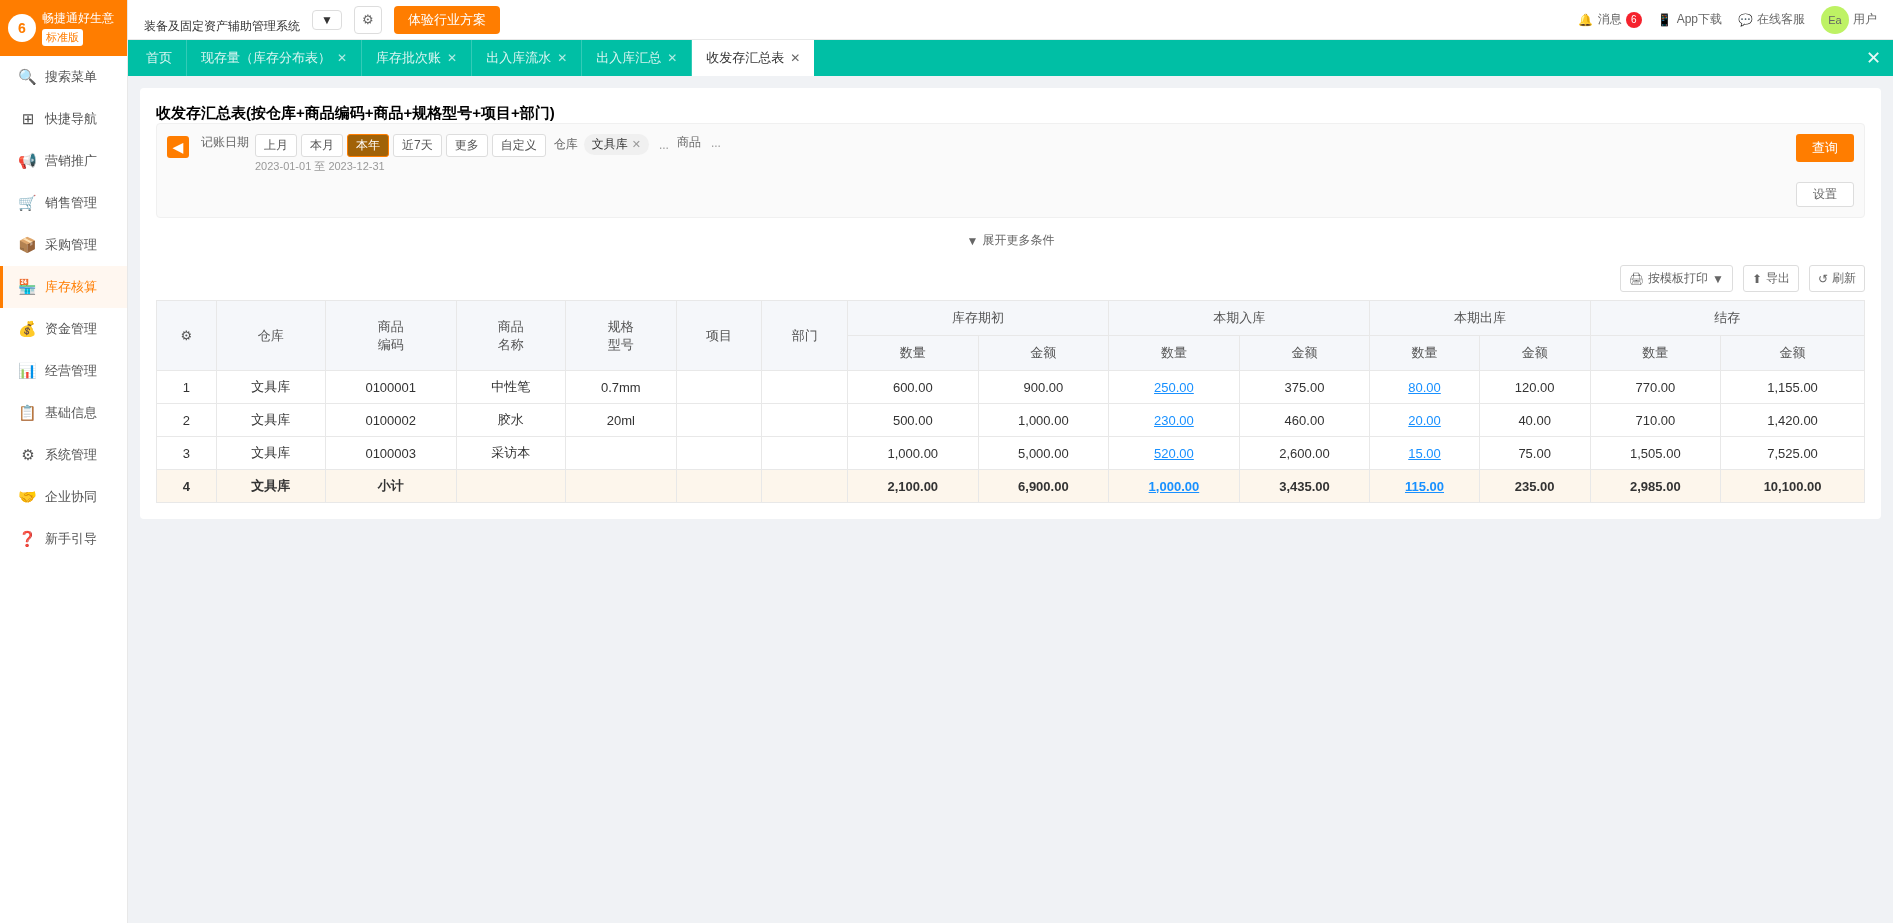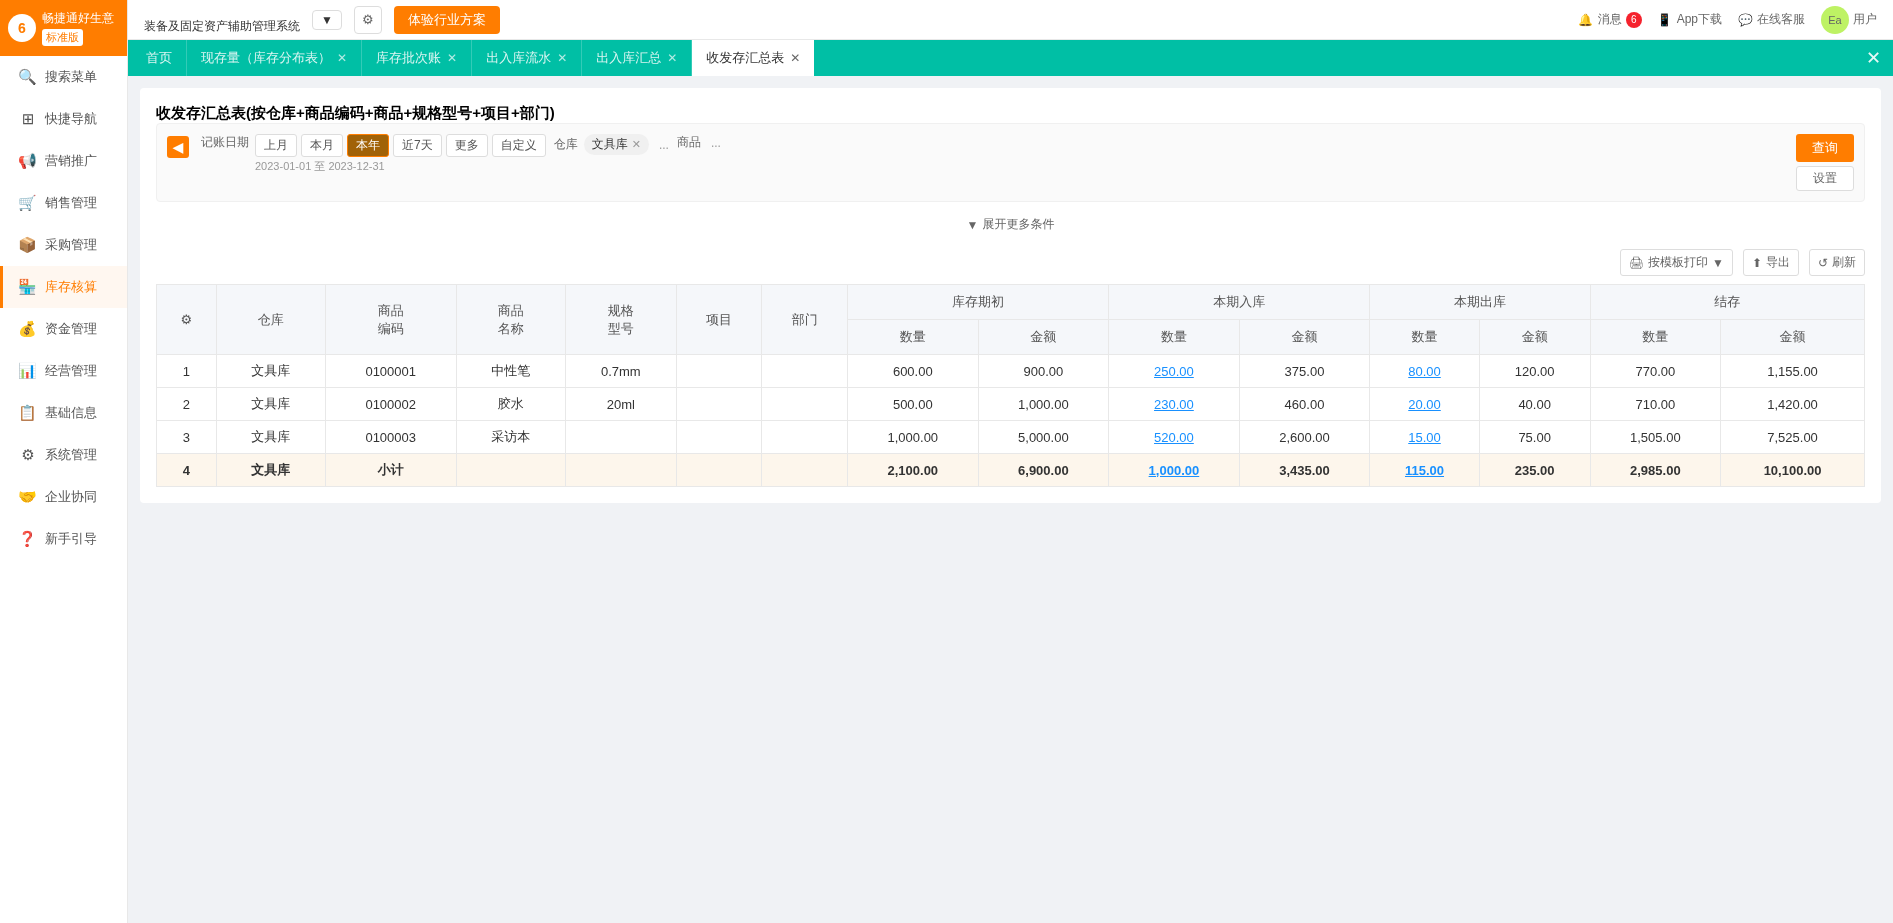--- a/index.html
+++ b/index.html
@@ -55,21 +55,21 @@
     .filter-label { color: #666; font-size: 12px; }
     .filter-date-group { display: flex; align-items: center; gap: 4px; }
     .date-btn { padding: 2px 8px; border: 1px solid #ddd; border-radius: 3px; background: #fff; cursor: pointer; font-size: 12px; color: #555; }
     .date-btn.active { background: #a16207; color: #fff; border-color: #ff7d00; }
     .date-range { font-size: 11px; color: #999; display: block; margin-top: 2px; }
     .filter-warehouse { display: flex; align-items: center; gap: 6px; }
     .warehouse-label { color: #666; font-size: 12px; }
     .tag-item { display: flex; align-items: center; gap: 4px; background: #f0f0f0; padding: 2px 8px; border-radius: 12px; font-size: 12px; color: #333; }
     .tag-close { cursor: pointer; color: #999; font-size: 11px; }
     .filter-more { color: #999; font-size: 12px; cursor: pointer; margin-left: 4px; }
-    .filter-actions { display: flex; flex-direction: column; gap: 4px; flex-shrink: 0; }
+    .filter-actions { display: flex; flex-direction: column; gap: 20px; flex-shrink: 0; }
     .query-btn { background: #ff7d00; color: #fff; border: none; border-radius: 3px; padding: 5px 16px; cursor: pointer; font-size: 13px; }
     .settings-btn { background: #fff; color: #666; border: 1px solid #ddd; border-radius: 3px; padding: 3px 10px; cursor: pointer; font-size: 12px; text-align: center; }
     .expand-btn { display: flex; align-items: center; gap: 4px; color: #666; font-size: 12px; cursor: pointer; padding: 4px 0; }
 
     
     .table-toolbar { display: flex; align-items: center; justify-content: space-between; margin-bottom: 8px; }
     .table-toolbar-right { display: flex; align-items: center; gap: 10px; color: #666; font-size: 12px; }
     .toolbar-btn { display: flex; align-items: center; gap: 4px; cursor: pointer; color: #666; padding: 4px 8px; border: 1px solid #ddd; border-radius: 3px; background: #fff; font-size: 12px; }
 
     

